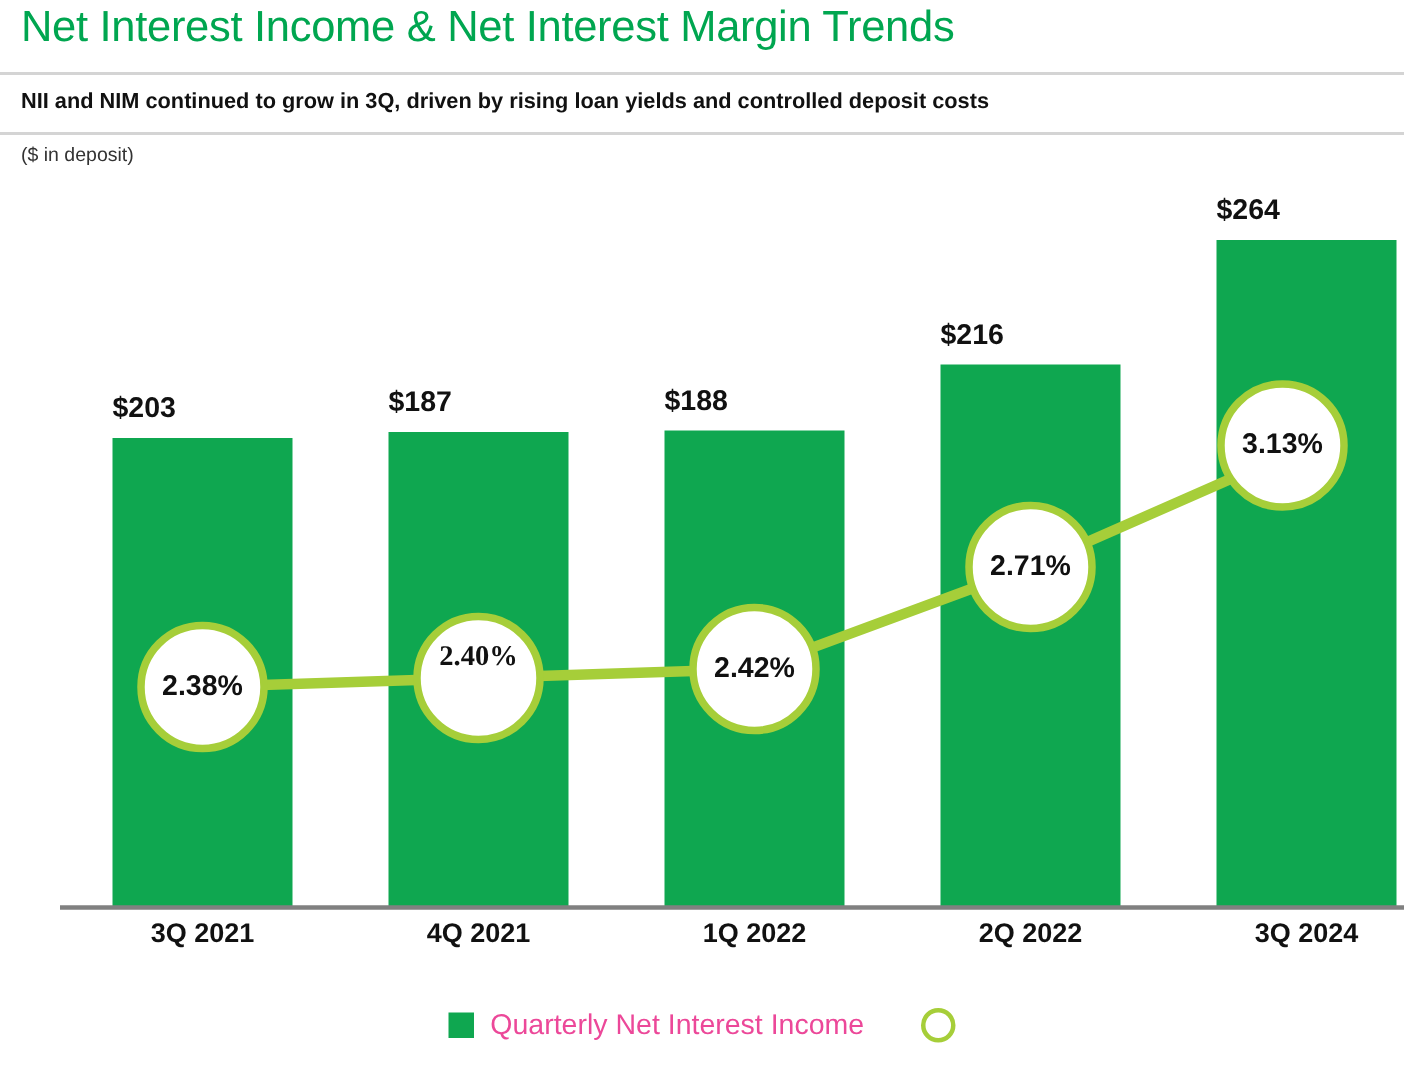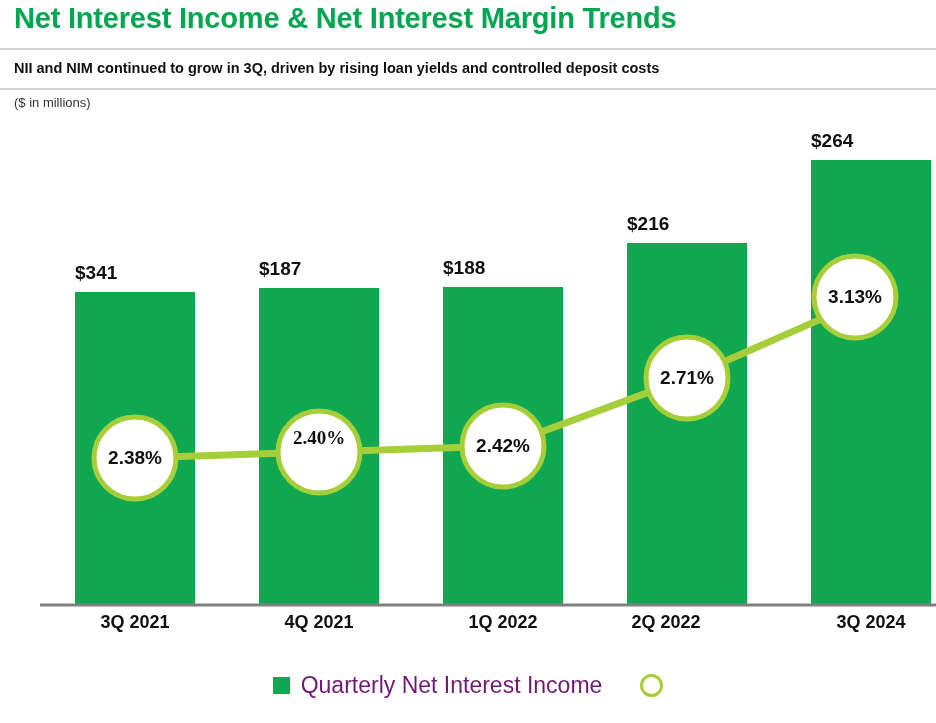--- a/index.html
+++ b/index.html
@@ -15,21 +15,21 @@
     overflow: hidden;
     position: relative;
   }
 
   
   #slide-title {
     position: absolute;
     left: 14px;
     top: 2px;
     font-size: 29px;
-    font-weight: bold;
+    font-weight: normal;
     letter-spacing: -0.2px;
     color: #00a650;
     white-space: nowrap;
   }
   .divider {
     position: absolute;
     left: 0;
     width: 936px;
     height: 2px;
     background: #d4d4d4;
@@ -121,38 +121,38 @@
   .legend-swatch-circle {
     width: 23px;
     height: 23px;
     border-radius: 50%;
     background: #ffffff;
     border: 3px solid #a6ce39;
     box-sizing: border-box;
     flex: none;
   }
   .legend-text {
-    font-size: 23px;
+    font-size: 19px;
     font-weight: normal;
-    color: #701a75;
+    color: #ec4899;
     white-space: nowrap;
   }
 </style>
 </head>
 <body>
 
 <div id="slide-title">Net Interest Income &amp; Net Interest Margin Trends</div>
 
 <div class="divider" id="divider-top"></div>
 
 <div id="slide-subtitle">NII and NIM continued to grow in 3Q, driven by rising loan yields and controlled deposit costs</div>
 
 <div class="divider" id="divider-mid"></div>
 
-<div id="units-note">($ in millions)</div>
+<div id="units-note">($ in deposit)</div>
 
 <div id="chart-area">
 
   <svg id="chart-svg" width="936" height="660">
 
     <g>
       <rect x="75" y="292" width="120" height="312" fill="#0fa750"></rect>
       <rect x="259" y="288" width="120" height="316" fill="#0fa750"></rect>
       <rect x="443" y="287" width="120" height="317" fill="#0fa750"></rect>
       <rect x="627" y="243" width="120" height="361" fill="#0fa750"></rect>
@@ -165,36 +165,36 @@
       <circle cx="135" cy="458" r="41" fill="#ffffff" stroke="#a6ce39" stroke-width="5"></circle>
       <circle cx="319" cy="452" r="41" fill="#ffffff" stroke="#a6ce39" stroke-width="5"></circle>
       <circle cx="503" cy="446" r="41" fill="#ffffff" stroke="#a6ce39" stroke-width="5"></circle>
       <circle cx="687" cy="378" r="41" fill="#ffffff" stroke="#a6ce39" stroke-width="5"></circle>
       <circle cx="855" cy="297" r="41" fill="#ffffff" stroke="#a6ce39" stroke-width="5"></circle>
     </g>
 
     <line x1="40" y1="605" x2="936" y2="605" stroke="#808080" stroke-width="3"></line>
   </svg>
 
-  <div class="bar-value-label" style="left:75px; top:262px; width:120px;">$341</div>
+  <div class="bar-value-label" style="left:75px; top:262px; width:120px;">$203</div>
   <div class="bar-value-label" style="left:259px; top:258px; width:120px;">$187</div>
   <div class="bar-value-label" style="left:443px; top:257px; width:120px;">$188</div>
   <div class="bar-value-label" style="left:627px; top:213px; width:120px;">$216</div>
   <div class="bar-value-label" style="left:811px; top:130px; width:120px;">$264</div>
 
   <div class="bubble-value-label" style="left:75px; top:447px; width:120px;">2.38%</div>
   <div class="bubble-value-label" style="left:259px; top:427px; width:120px;font-family:Liberation Serif, serif;">2.40%</div>
   <div class="bubble-value-label" style="left:443px; top:435px; width:120px;">2.42%</div>
   <div class="bubble-value-label" style="left:627px; top:367px; width:120px;">2.71%</div>
   <div class="bubble-value-label" style="left:795px; top:286px; width:120px;">3.13%</div>
 
   <div class="x-tick-label" style="left:75px; width:120px;">3Q 2021</div>
   <div class="x-tick-label" style="left:259px; width:120px;">4Q 2021</div>
   <div class="x-tick-label" style="left:443px; width:120px;">1Q 2022</div>
-  <div class="x-tick-label" style="left:606px; width:120px;">2Q 2022</div>
+  <div class="x-tick-label" style="left:627px; width:120px;">2Q 2022</div>
   <div class="x-tick-label" style="left:811px; width:120px;">3Q 2024</div>
 </div>
 
 <div id="chart-legend">
   <div class="legend-entry">
     <span class="legend-swatch-square"></span>
     <span class="legend-text">Quarterly Net Interest Income</span>
   </div>
   <div class="legend-entry">
     <span class="legend-swatch-circle"></span>

